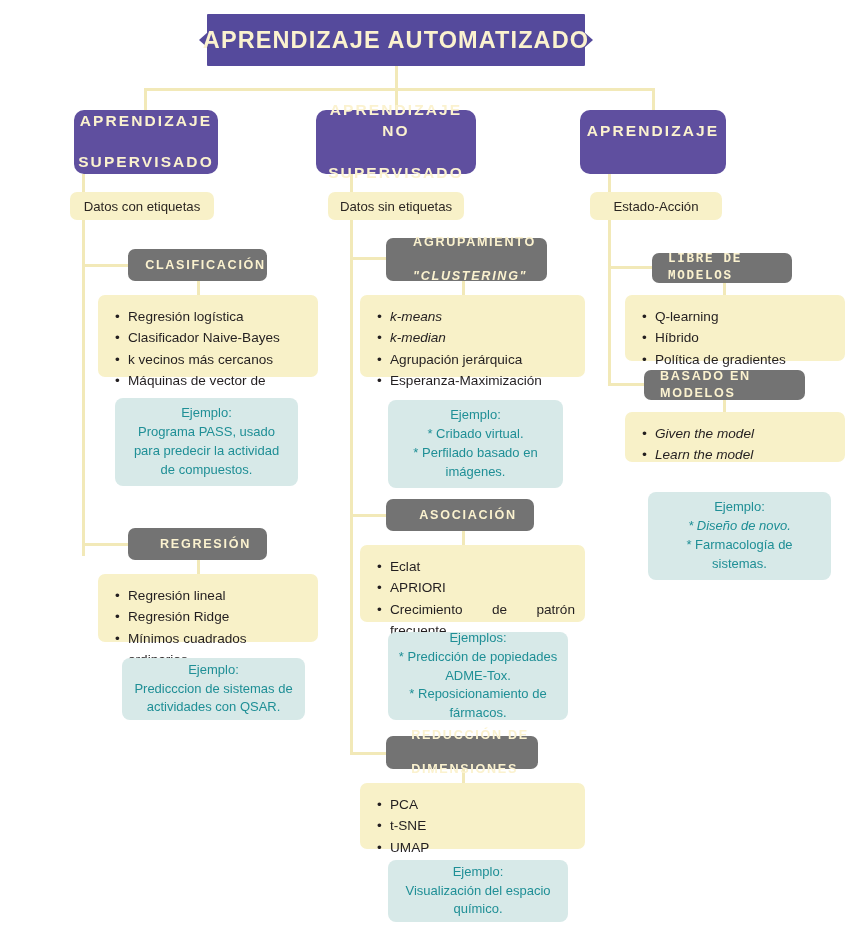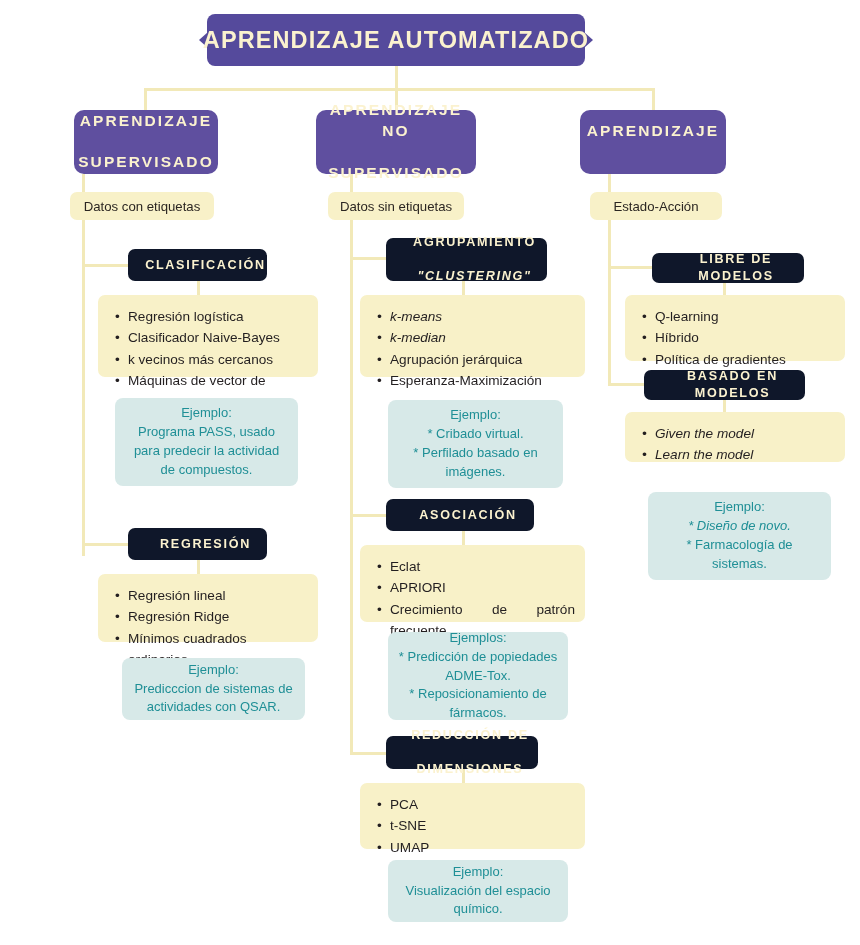--- a/index.html
+++ b/index.html
@@ -41,21 +41,21 @@
     height: 52px;
     z-index: 5;
   }
   .title-banner {
     position: absolute;
     left: 9px;
     top: 0;
     width: 378px;
     height: 52px;
     background: #554a9c;
-    border-radius: 8px;
+    border-radius: 1px;
     display: flex;
     align-items: center;
     justify-content: center;
   }
   .title-banner span {
     color: #fbf2cf;
     font-size: 23.5px;
     font-weight: bold;
     letter-spacing: 1.1px;
     white-space: nowrap;
@@ -106,26 +106,26 @@
     z-index: 4;
   }
   .chip span {
     font-size: 13.2px;
     color: #2b2622;
     white-space: nowrap;
   }
 
   
   .sub {
-    background: #0f172a;
+    background: #737373;
     border-radius: 7px;
     display: flex;
     align-items: center;
     justify-content: center;
-    text-align: center;
+    text-align: left;
     z-index: 4;
     padding-left: 16px;
   }
   .sub span {
     color: #fbf2cf;
     font-size: 12.6px;
     font-weight: bold;
     letter-spacing: 1.7px;
     line-height: 1.35;
     display: block;
@@ -367,21 +367,21 @@
 <div class="node cat" style="left:580px; top:110px; width:146px; height:64px;">
   <span>
     <span>APRENDIZAJE</span><br>
   </span>
 </div>
 
 <div class="node chip" style="left:590px; top:192px; width:132px; height:28px;">
   <span>Estado-Acción</span>
 </div>
 
-<div class="node sub" style="left:652px; top:253px; width:152px; height:30px;">
+<div class="node sub" style="left:652px; top:253px; width:140px; height:30px;font-family:Liberation Mono, monospace;">
   <span>LIBRE DE MODELOS</span>
 </div>
 
 <div class="node listbox" style="left:625px; top:295px; width:220px; height:66px;">
   <ul>
     <li>Q-learning</li>
     <li>Híbrido</li>
     <li>Política de gradientes</li>
   </ul>
 </div>

